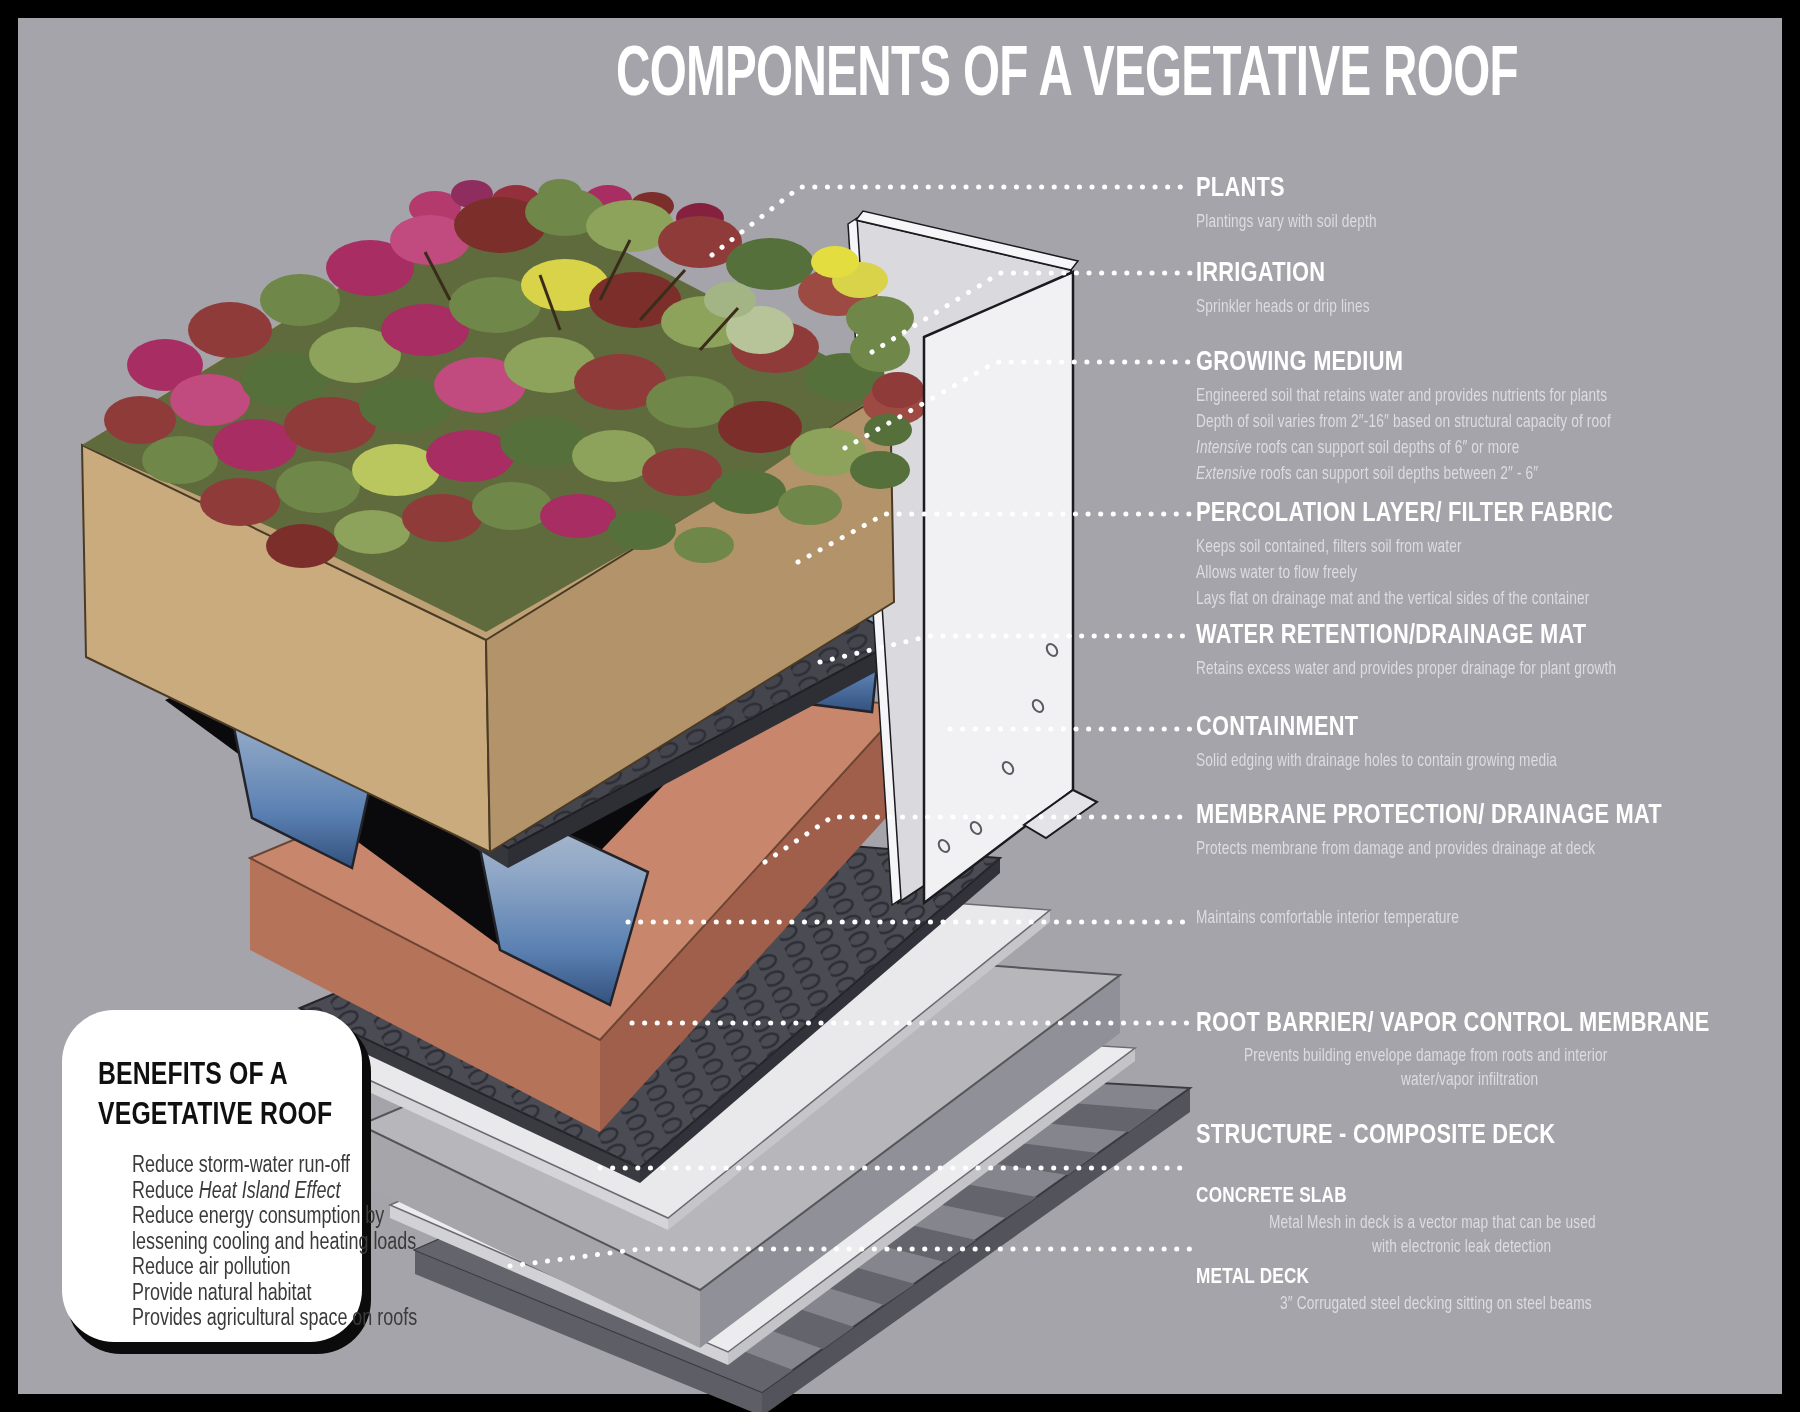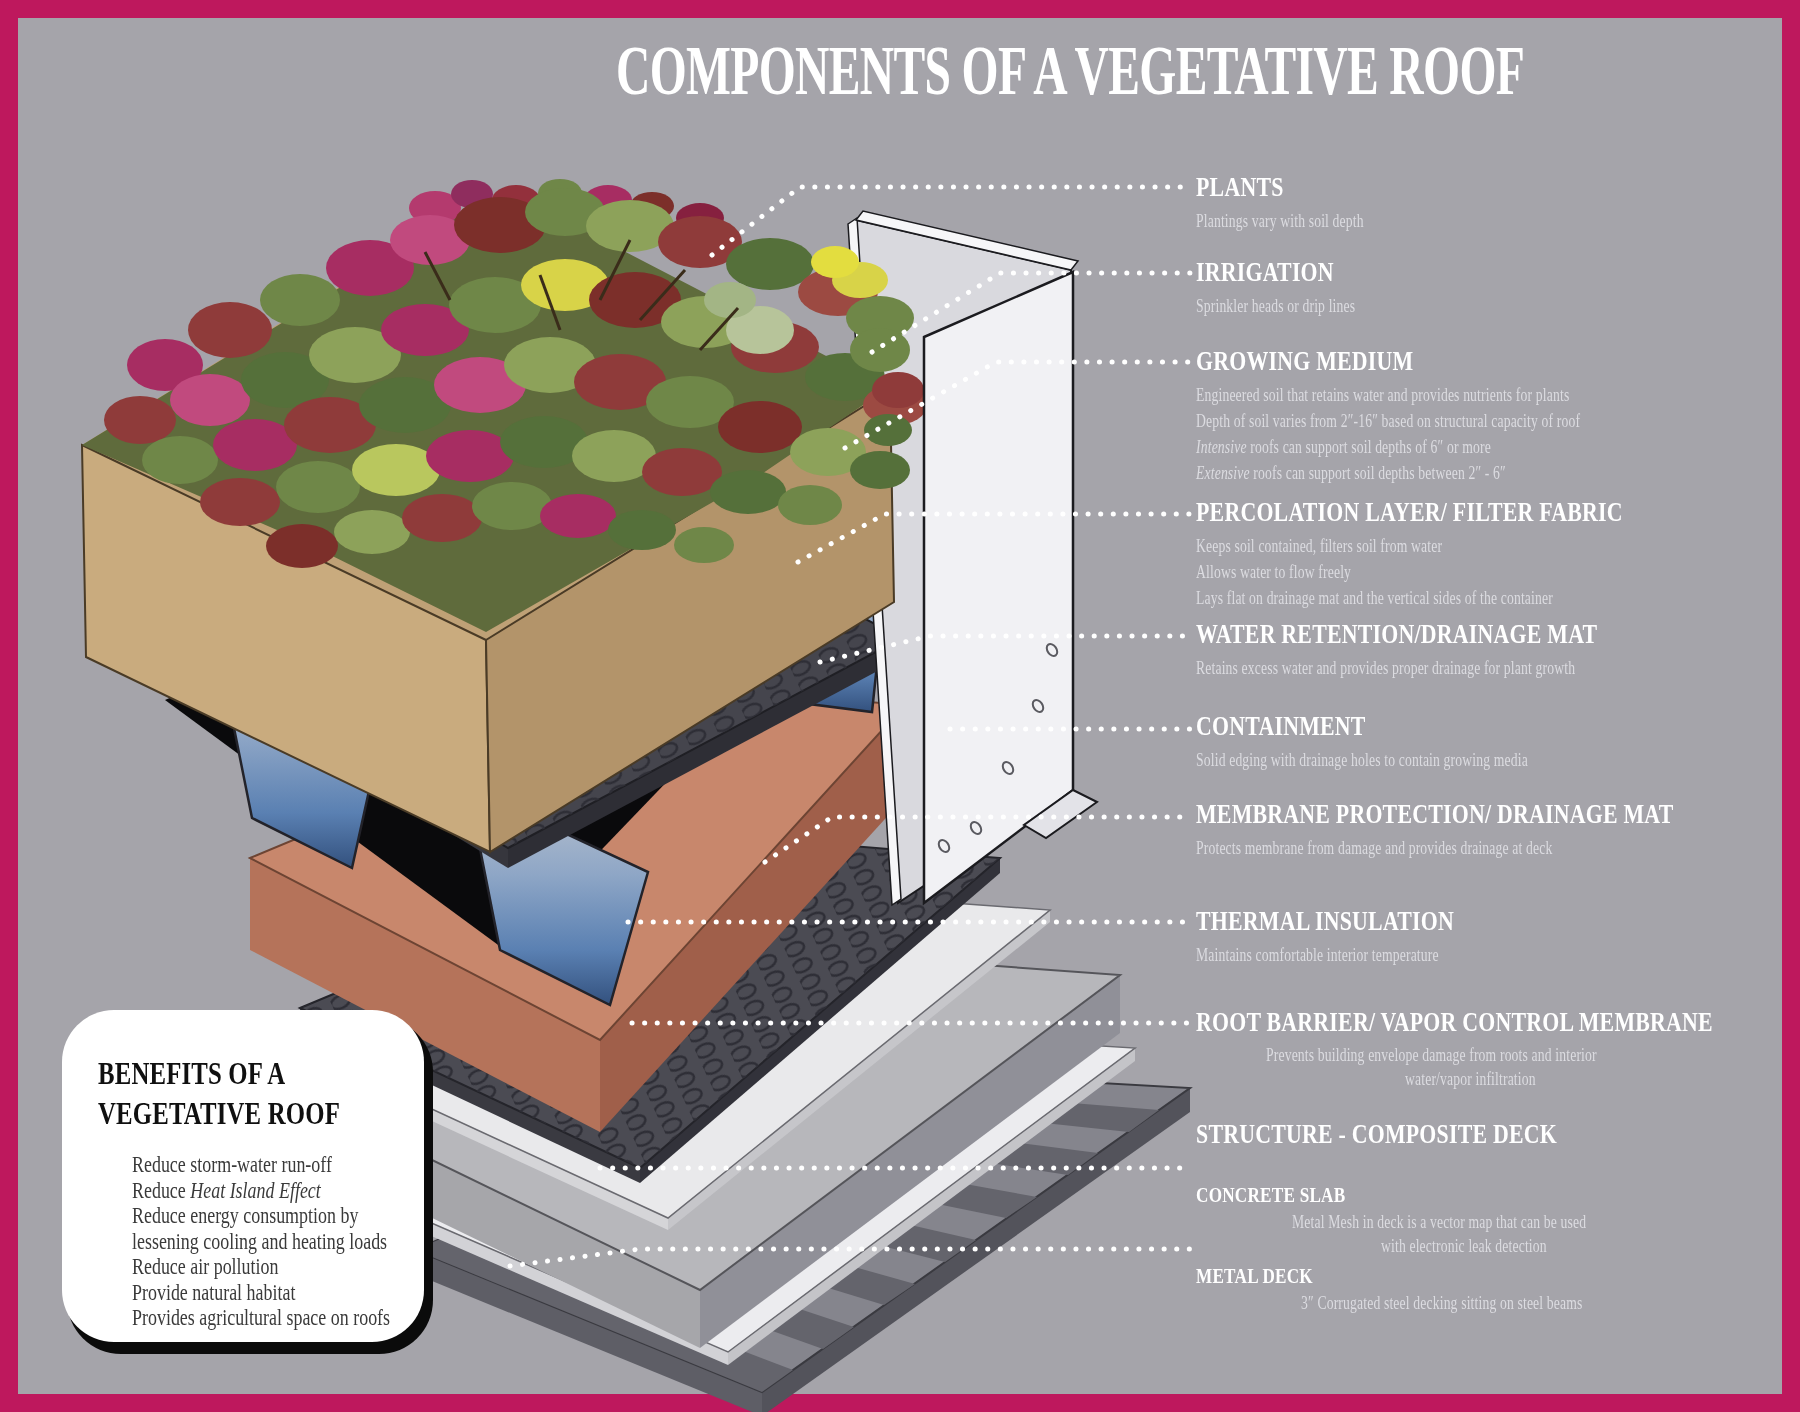--- a/index.html
+++ b/index.html
@@ -1,33 +1,33 @@
 <!DOCTYPE html>
 <html><head>
 <meta charset="utf-8">
 <style>
   html,body{margin:0;padding:0;background:#ffffff;}
-  #stage{position:relative;width:1800px;height:1412px;background:#be185d;overflow:hidden;
-         font-family:Liberation Serif, serif;}
+  #stage{position:relative;width:1800px;height:1412px;background:#000000;overflow:hidden;
+         font-family:Liberation Sans, sans-serif;}
   #canvas{position:absolute;left:18px;top:18px;width:1764px;height:1376px;background:#a5a4aa;}
   #art{position:absolute;left:0;top:0;width:1800px;height:1412px;}
   .cx{display:inline-block;transform-origin:0 0;white-space:nowrap;}
   #page-title{position:absolute;left:616px;top:36px;line-height:70px;}
   #page-title .cx{transform:scaleX(.68);font-size:70px;font-weight:bold;color:#ffffff;letter-spacing:-1px;}
   .sec{position:absolute;left:1196px;width:600px;}
   .ltitle{line-height:34px;}
   .ltitle .cx{transform:scaleX(.78);font-size:28px;font-weight:bold;color:#ffffff;letter-spacing:.3px;}
   .lsub{line-height:26px;margin-top:28px;}
   .lsub .cx{transform:scaleX(.78);font-size:22px;font-weight:bold;color:#ffffff;letter-spacing:.3px;}
   .ldesc{line-height:25px;}
   .ldesc .cx{transform:scaleX(.72);font-size:19px;color:#dcdce1;letter-spacing:.2px;}
   .ldesc.tight{line-height:23px;text-align:center;}
   .ldesc.tight .cx{font-size:19px;}
   .ldesc em{font-style:italic;}
-  #benefits{position:absolute;left:62px;top:1010px;width:362px;height:332px;background:#ffffff;
+  #benefits{position:absolute;left:62px;top:1010px;width:300px;height:332px;background:#ffffff;
             border-radius:52px;box-shadow:7px 10px 0 2px #0b0b0b;box-sizing:border-box;
             padding:46px 0 0 36px;}
   .btitle{line-height:35px;}
   .btitle .cx{transform:scaleX(.8);font-size:31px;font-weight:bold;color:#101010;letter-spacing:.2px;}
   .blist{margin-top:16px;}
   .bline{line-height:25.5px;height:25.5px;margin-left:34px;}
   .bline .cx{transform:scaleX(.78);font-size:23px;color:#3a3a3a;}
   .bline em{font-style:italic;}
 </style>
 </head>
@@ -263,21 +263,20 @@
     <div class="ltitle"><span class="cx">MEMBRANE PROTECTION/ DRAINAGE MAT</span></div>
     <div class="ldesc"><span class="cx">Protects membrane from damage and provides drainage at deck</span></div>
   </div>
 
   <div class="sec" style="top:709px">
     <div class="ltitle"><span class="cx">CONTAINMENT</span></div>
     <div class="ldesc"><span class="cx">Solid edging with drainage holes to contain growing media</span></div>
   </div>
 
   <div class="sec" style="top:904px">
-    <div class="ltitle"><span class="cx">THERMAL INSULATION</span></div>
     <div class="ldesc"><span class="cx">Maintains comfortable interior temperature</span></div>
   </div>
 
   <div class="sec" style="top:1005px">
     <div class="ltitle"><span class="cx">ROOT BARRIER/ VAPOR CONTROL MEMBRANE</span></div>
     <div class="ldesc tight"><span class="cx">Prevents building envelope damage from roots and interior</span></div>
     <div class="ldesc tight"><span class="cx">water/vapor infiltration</span></div>
   </div>
 
   <div class="sec" style="top:1117px">

